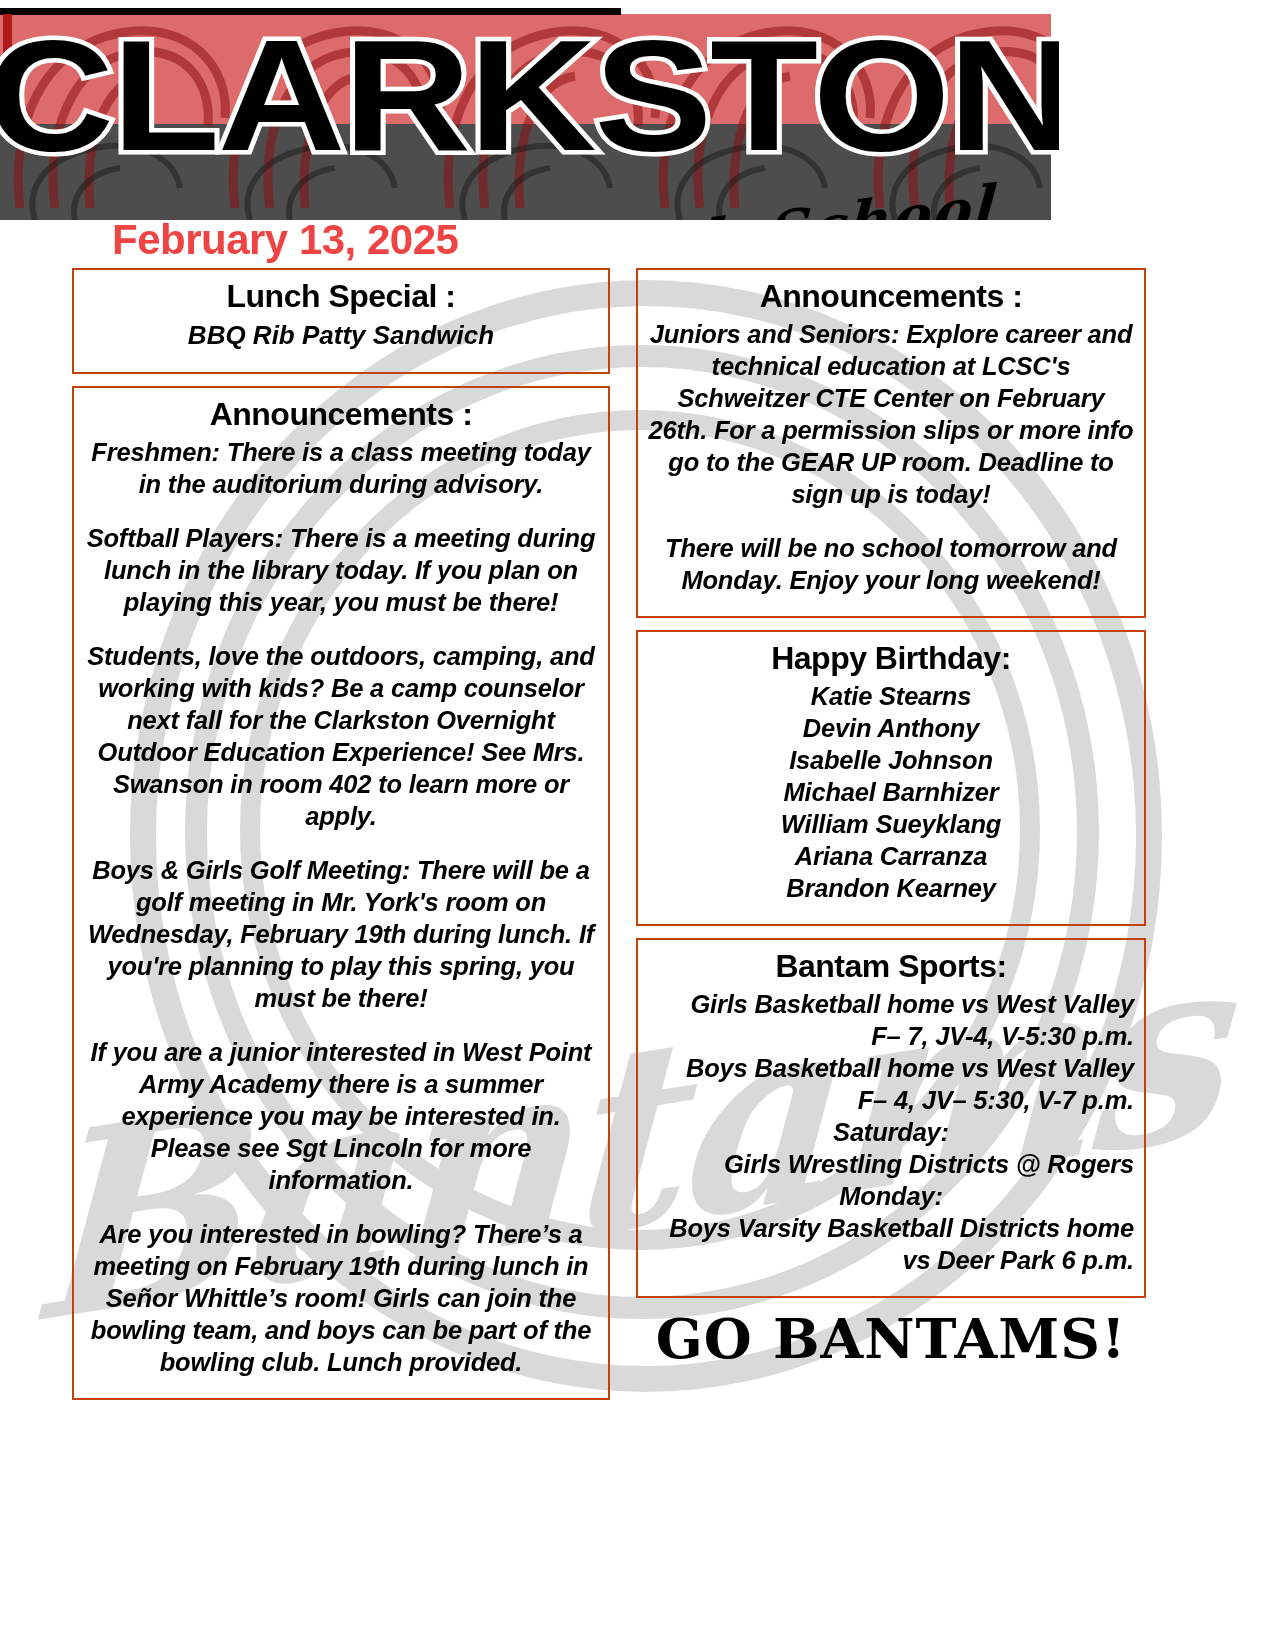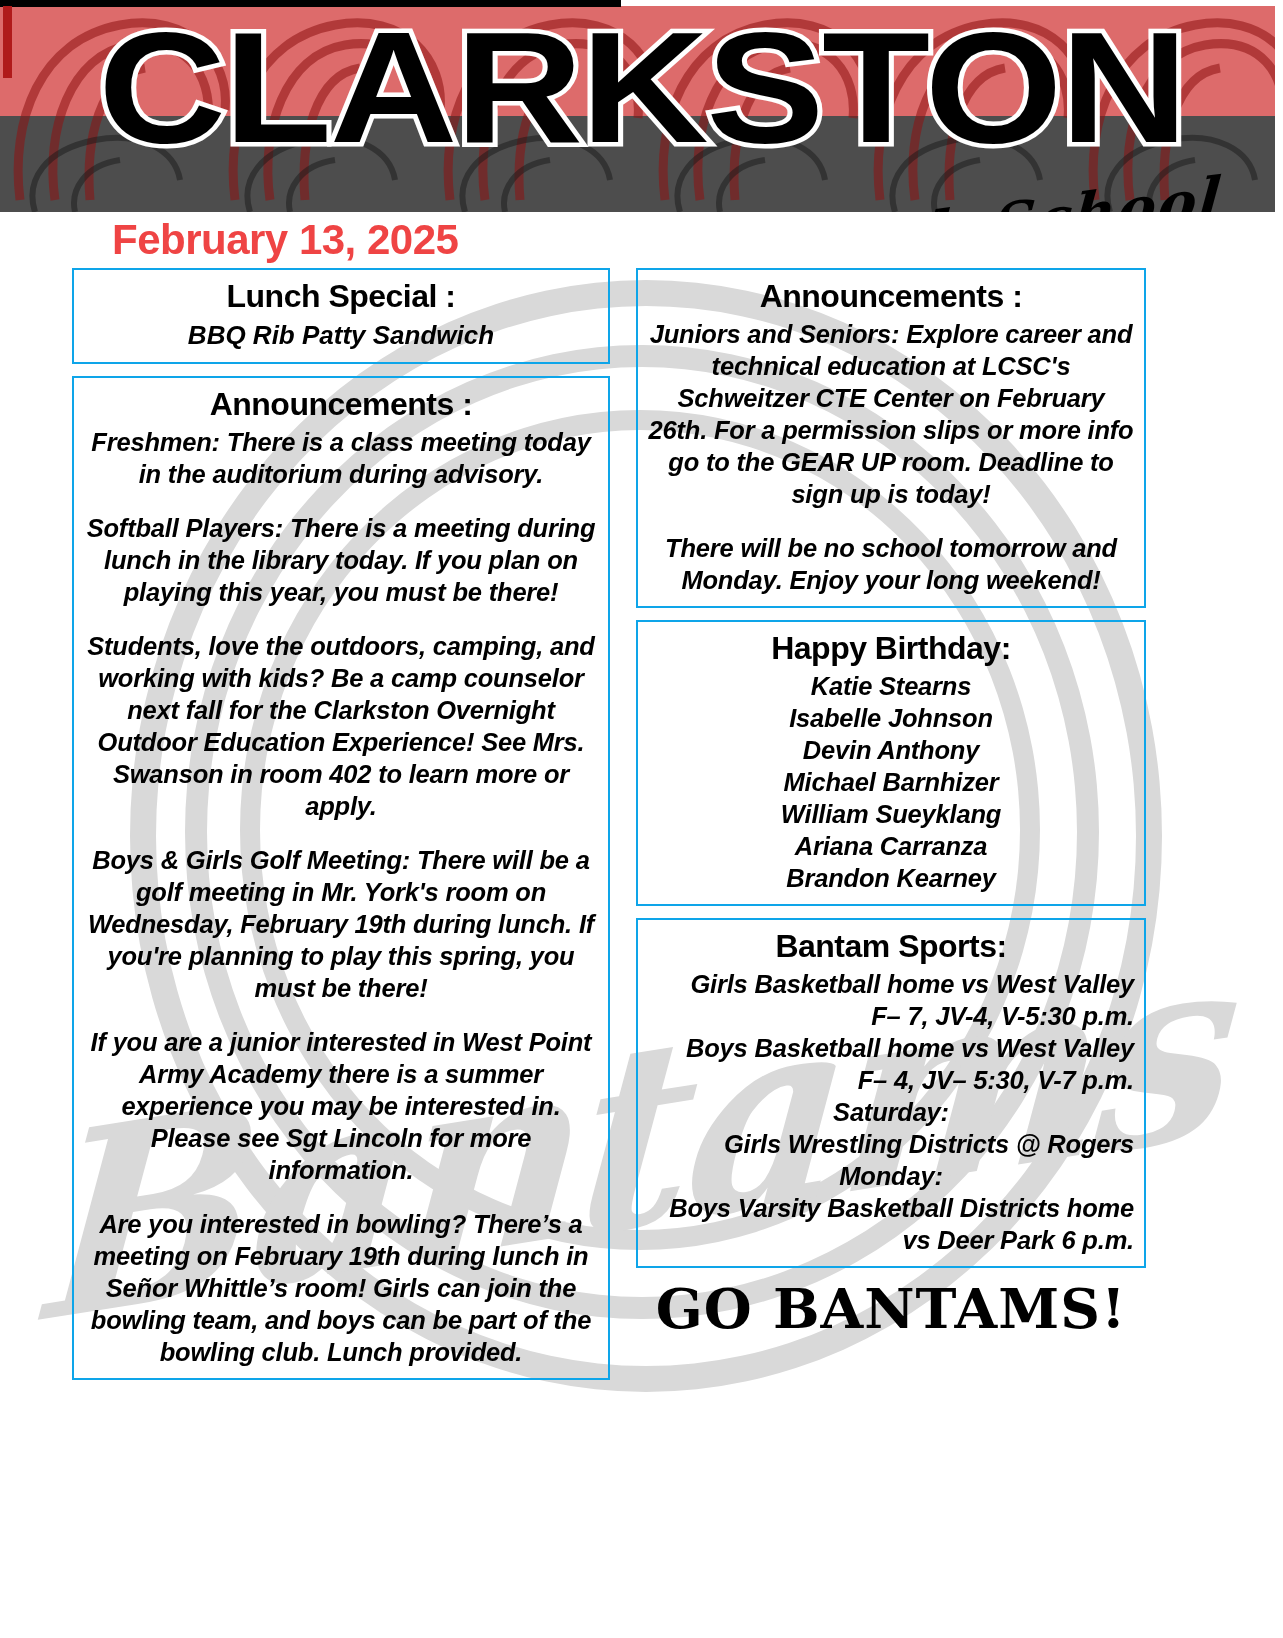--- a/index.html
+++ b/index.html
@@ -11,22 +11,22 @@
     width: 1283px;
     height: 1638px;
     position: relative;
     font-family: "Liberation Sans", sans-serif;
     overflow: hidden;
   }
 
   
   #banner {
     position: absolute;
-    left: 0; top: 0;
-    width: 1283px;
+    left: 0; top: 8px;
+    width: 1059px;
     height: 212px;
     overflow: hidden;
   }
   #banner-red {
     position: absolute;
     left: 0; top: 6px;
     width: 1283px; height: 110px;
     background: #dd6b6b;
   }
   #banner-gray {
@@ -139,25 +139,25 @@
 
   
   .col {
     position: absolute;
     z-index: 2;
   }
   #col-left  { left: 72px;  top: 268px; width: 538px; }
   #col-right { left: 636px; top: 268px; width: 510px; }
 
   .box {
-    border: 2px solid #0ea5e9;
+    border: 2px solid #c2410c;
     background: transparent;
     box-sizing: border-box;
     text-align: center;
-    padding: 6px 10px 10px 10px;
+    padding: 6px 10px 20px 10px;
     margin-bottom: 12px;
   }
   .box-title {
     font-size: 32px;
     font-weight: 700;
     line-height: 40px;
     margin: 0 0 2px 0;
     letter-spacing: -0.5px;
   }
   .box p {
@@ -311,22 +311,22 @@
 
   <div class="box">
     <div class="box-title">Announcements :</div>
     <p>Juniors and Seniors: Explore career and technical education at LCSC's Schweitzer CTE Center on February 26th.   For a permission slips or more info go to the  GEAR UP room. Deadline to sign up is today!</p>
     <p class="spaced">There will be no school tomorrow and Monday. Enjoy your long weekend!</p>
   </div>
 
   <div class="box">
     <div class="box-title">Happy Birthday:</div>
     <p class="bday-name">Katie Stearns</p>
+    <p class="bday-name">Devin Anthony</p>
     <p class="bday-name">Isabelle Johnson</p>
-    <p class="bday-name">Devin Anthony</p>
     <p class="bday-name">Michael Barnhizer</p>
     <p class="bday-name">William Sueyklang</p>
     <p class="bday-name">Ariana Carranza</p>
     <p class="bday-name">Brandon Kearney</p>
   </div>
 
   <div class="box">
     <div class="box-title">Bantam Sports:</div>
     <p class="sport-line">Girls Basketball home vs West Valley</p>
     <p class="sport-line">F– 7,   JV-4,  V-5:30 p.m.</p>

